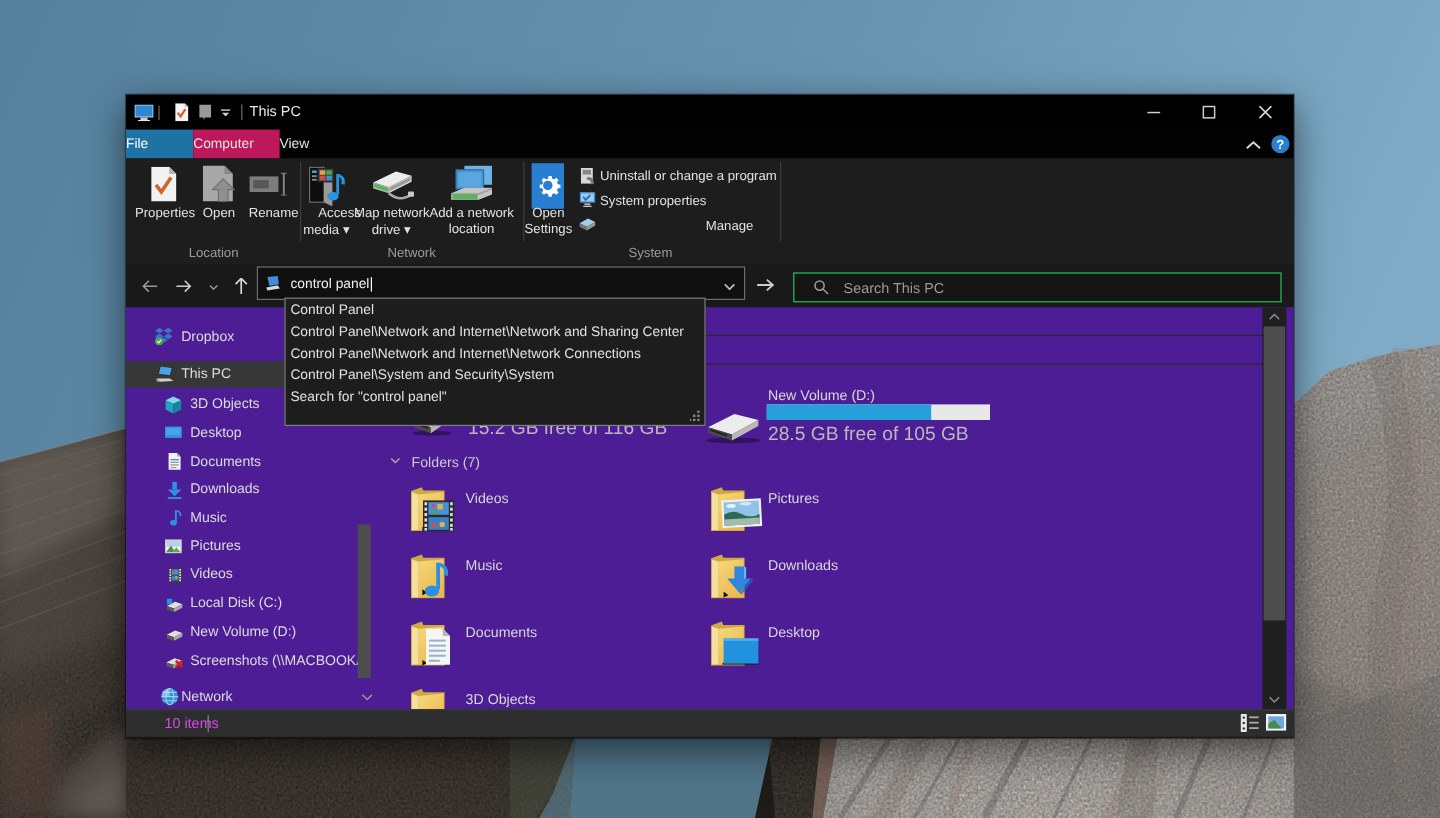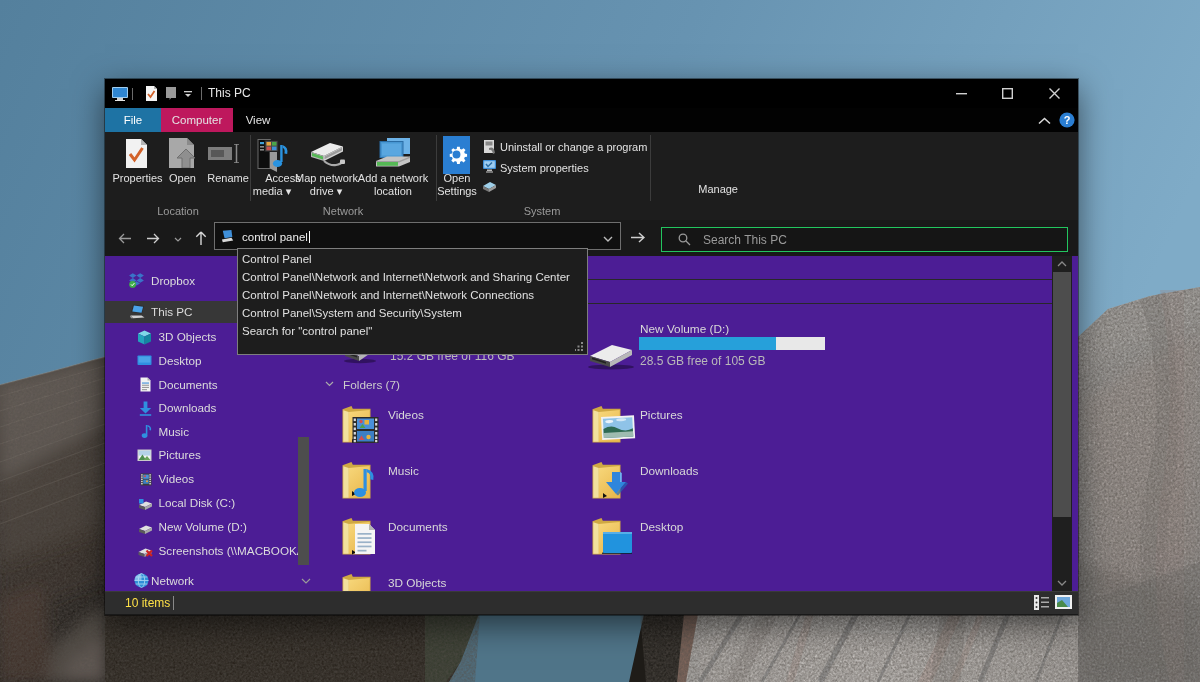--- a/index.html
+++ b/index.html
@@ -5,41 +5,41 @@
 html,body{width:1200px;height:682px;overflow:hidden;background:#5d87a3;font-family:"Liberation Sans",sans-serif}
 #wall{position:absolute;left:0;top:0}
 #win{position:absolute;left:105px;top:79px;width:973px;height:536px;background:#191919;box-shadow:0 10px 30px rgba(0,0,0,.55),0 0 0 1px rgba(0,0,0,.4)}
 .abs{position:absolute}
 
 #title{position:absolute;left:0;top:0;width:100%;height:29px;background:#000}
 #title .t{position:absolute;color:#e8e8e8;font-size:12px;line-height:29px}
 .vsep{position:absolute;width:1px;background:#6b6b6b}
 
 #tabs{position:absolute;left:0;top:29px;width:100%;height:24px;background:#020202}
-.tab{position:absolute;top:0;height:24px;font-size:11.5px;color:#e4e4e4;text-align:center;line-height:25px}
+.tab{position:absolute;top:0;height:24px;font-size:11.5px;color:#e4e4e4;text-align:left;line-height:25px}
 
 #ribbon{position:absolute;left:0;top:53px;width:100%;height:88px;background:#1d1d1d}
 .rlbl{position:absolute;font-size:11px;color:#e2e2e2;text-align:center;white-space:nowrap}
 .glbl{position:absolute;font-size:11px;color:#9b9b9b;text-align:center;white-space:nowrap}
 .rsep{position:absolute;top:3px;width:1px;height:66px;background:#3c3c3c}
 
 #addr{position:absolute;left:0;top:141px;width:100%;height:36px;background:#191919}
 #abox{position:absolute;left:109px;top:2px;width:407px;height:28px;background:#0f0f0f;border:1px solid #6e6e6e}
 #sbox{position:absolute;left:556px;top:7px;width:407px;height:25px;background:#151515;border:1px solid #22c55e}
 
 #ddown{position:absolute;left:237px;top:248px;width:351px;height:107px;background:#1d1d1d;border:1px solid #7e7e7e;z-index:50}
 .dd{position:absolute;left:4px;font-size:11.5px;color:#e0e0e0;white-space:nowrap}
 
 #bodyarea{position:absolute;left:0;top:177px;width:100%;height:335px;background:#4c1d95}
 .side{position:absolute;font-size:11.7px;color:#dcdcdc;white-space:nowrap}
 .sicon{position:absolute;width:15px;height:15px}
 
 .cline{position:absolute;height:1px;background:#282828}
 .ftxt{position:absolute;font-size:11.8px;color:#d8d8d8;white-space:nowrap}
-.gtxt{position:absolute;font-size:12px;color:#b9b9b9;white-space:nowrap}
+.gtxt{position:absolute;font-size:16px;color:#b9b9b9;white-space:nowrap}
 
 #status{position:absolute;left:0;top:512px;width:100%;height:23px;background:#2d2d2d;border-top:1px solid #3a3a3a}
 </style></head>
 <body>
 <svg id="wall" width="1200" height="682" viewBox="0 0 1200 682">
   <defs>
     <linearGradient id="sky" x1="0" y1="0" x2="1" y2="0.25">
       <stop offset="0" stop-color="#54809d"></stop>
         <stop offset="0.55" stop-color="#6793b1"></stop>
         <stop offset="1" stop-color="#7fabc7"></stop>
@@ -289,21 +289,21 @@
         <path d="M3,4 l2,2.5 4,-4" stroke="#2a6da5" stroke-width="1.5" fill="none"></path>
         <rect x="4" y="9.5" width="5" height="1.5" fill="#bbb"></rect>
         <rect x="3" y="11.5" width="7" height="1" fill="#ccc"></rect>
       </svg>
     <div class="rlbl" style="left:395px;top:29.5px;width:220px;text-align:left">System properties</div>
     <svg class="abs" style="left:377px;top:49px" width="15" height="12" viewBox="0 0 15 12">
         <path d="M1,5 l7,-4 6,3 -7,4 z" fill="#9fd0ea"></path>
         <path d="M1,5 l6,3 0,3 -6,-3 z" fill="#777"></path>
         <path d="M7,8 l7,-4 0,3 -7,4 z" fill="#999"></path>
       </svg>
-    <div class="rlbl" style="left:413px;top:50.5px;width:220px;text-align:right">Manage</div>
+    <div class="rlbl" style="left:393px;top:50.5px;width:220px;text-align:center">Manage</div>
     <div class="glbl" style="left:404px;top:73px;width:66px">System</div>
     <div class="rsep" style="left:545px"></div>
   </div>
 
   <div id="addr">
     <svg class="abs" style="left:13px;top:13px" width="14" height="11" viewBox="0 0 14 11">
         <path d="M6,1 L1.5,5.5 l4.5,4.5 M1.5,5.5 h11.5" stroke="#9a9a9a" stroke-width="1.3" fill="none"></path>
       </svg>
     <svg class="abs" style="left:41px;top:13px" width="14" height="11" viewBox="0 0 14 11">
         <path d="M8,1 l4.5,4.5 -4.5,4.5 M12.5,5.5 H1" stroke="#cfcfcf" stroke-width="1.3" fill="none"></path>
@@ -576,21 +576,21 @@
     <div class="abs" style="left:948px;top:16px;width:18px;height:245px;background:#4d4d4d"></div>
     <svg class="abs" style="left:952px;top:5px" width="10" height="6" viewBox="0 0 10 6">
         <path d="M1,5 l4,-4 4,4" stroke="#888" stroke-width="1.3" fill="none"></path>
       </svg>
     <svg class="abs" style="left:952px;top:324px" width="10" height="6" viewBox="0 0 10 6">
         <path d="M1,1 l4,4 4,-4" stroke="#888" stroke-width="1.3" fill="none"></path>
       </svg>
   </div>
 
   <div id="status">
-    <div class="abs" style="left:20px;top:4px;font-size:12px;color:#fde047">10 items</div>
+    <div class="abs" style="left:32px;top:4px;font-size:12px;color:#d946ef">10 items</div>
     <div class="abs" style="left:68px;top:4px;width:1px;height:14px;background:#888"></div>
     <svg class="abs" style="left:928px;top:2px" width="16" height="17" viewBox="0 0 16 17">
         <rect x="1" y="1" width="5" height="15" fill="#e8e8e8"></rect>
         <circle cx="3.5" cy="4" r="1" fill="#333"></circle>
         <circle cx="3.5" cy="8.5" r="1" fill="#333"></circle>
         <circle cx="3.5" cy="13" r="1" fill="#333"></circle>
         <rect x="8" y="3" width="8" height="1.5" fill="#aaa"></rect>
         <rect x="8" y="7.5" width="8" height="1.5" fill="#aaa"></rect>
         <rect x="8" y="12" width="8" height="1.5" fill="#aaa"></rect>
       </svg>

